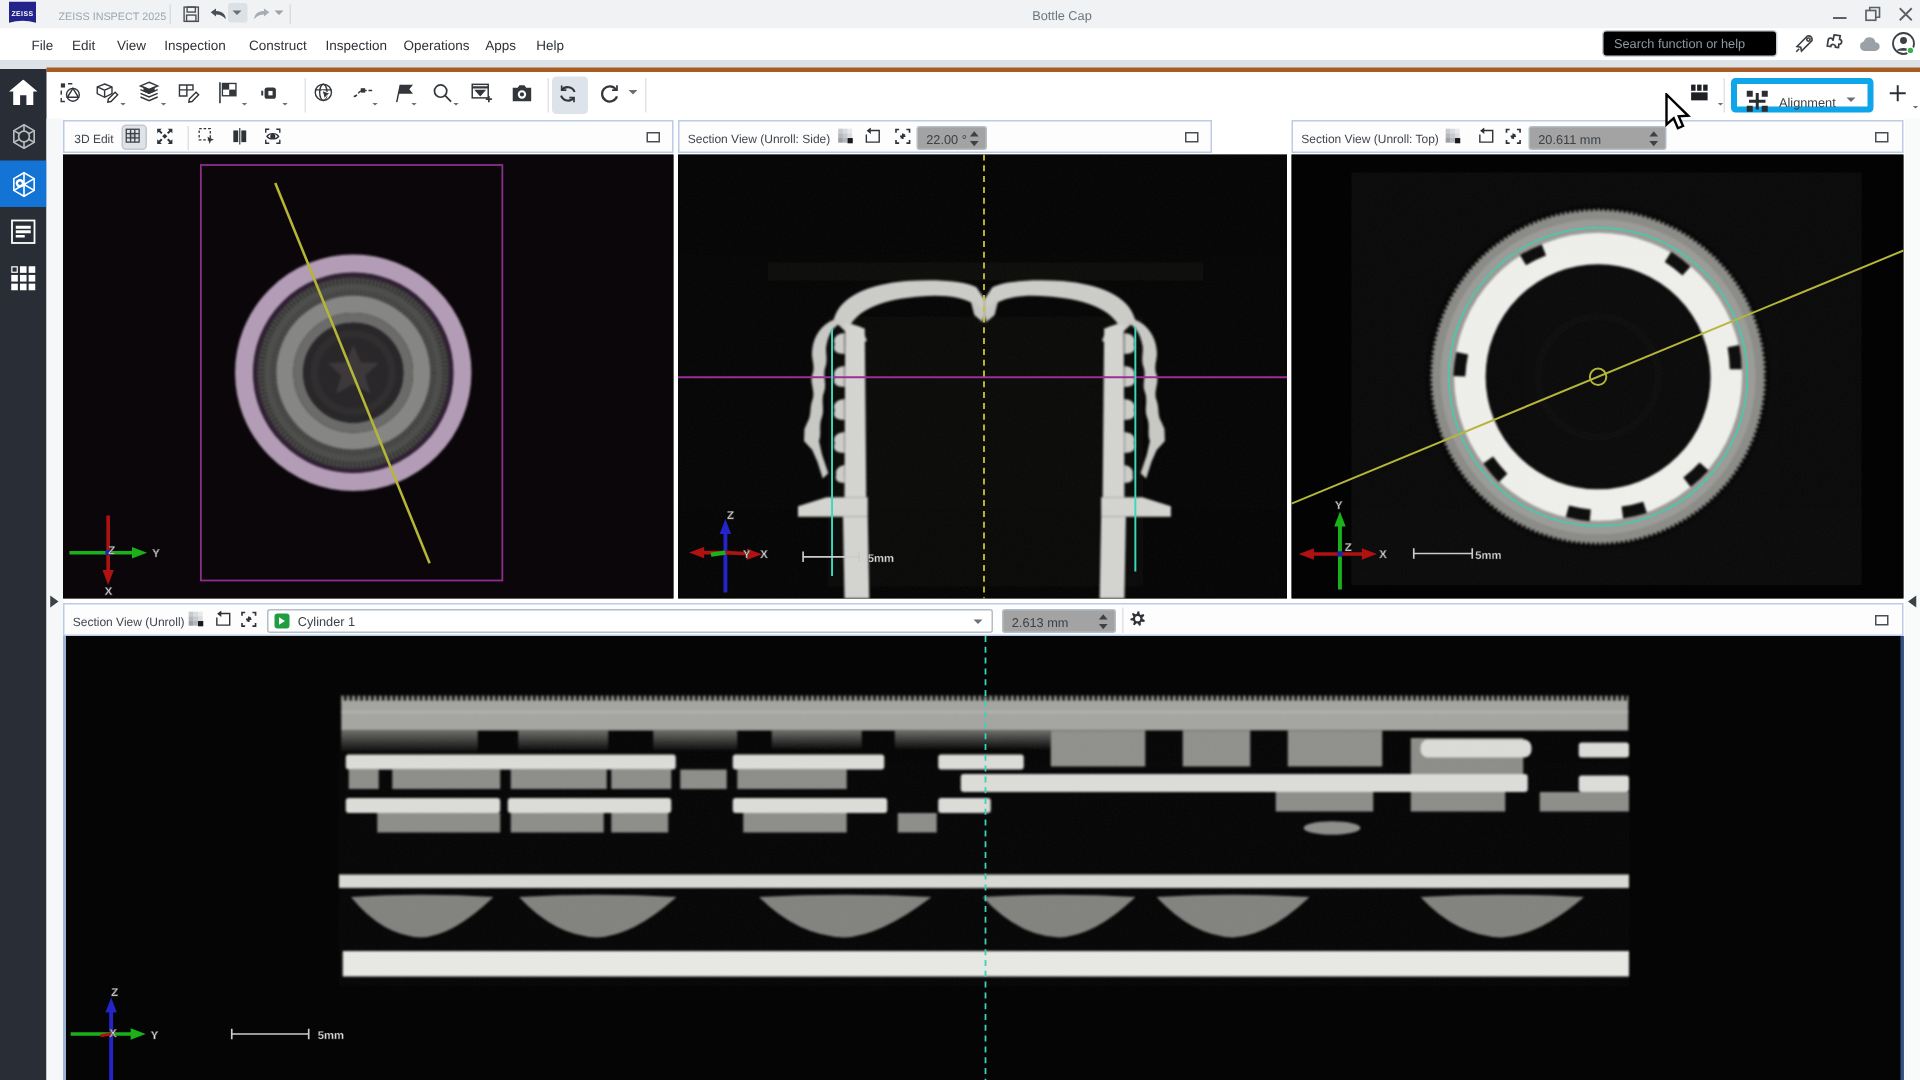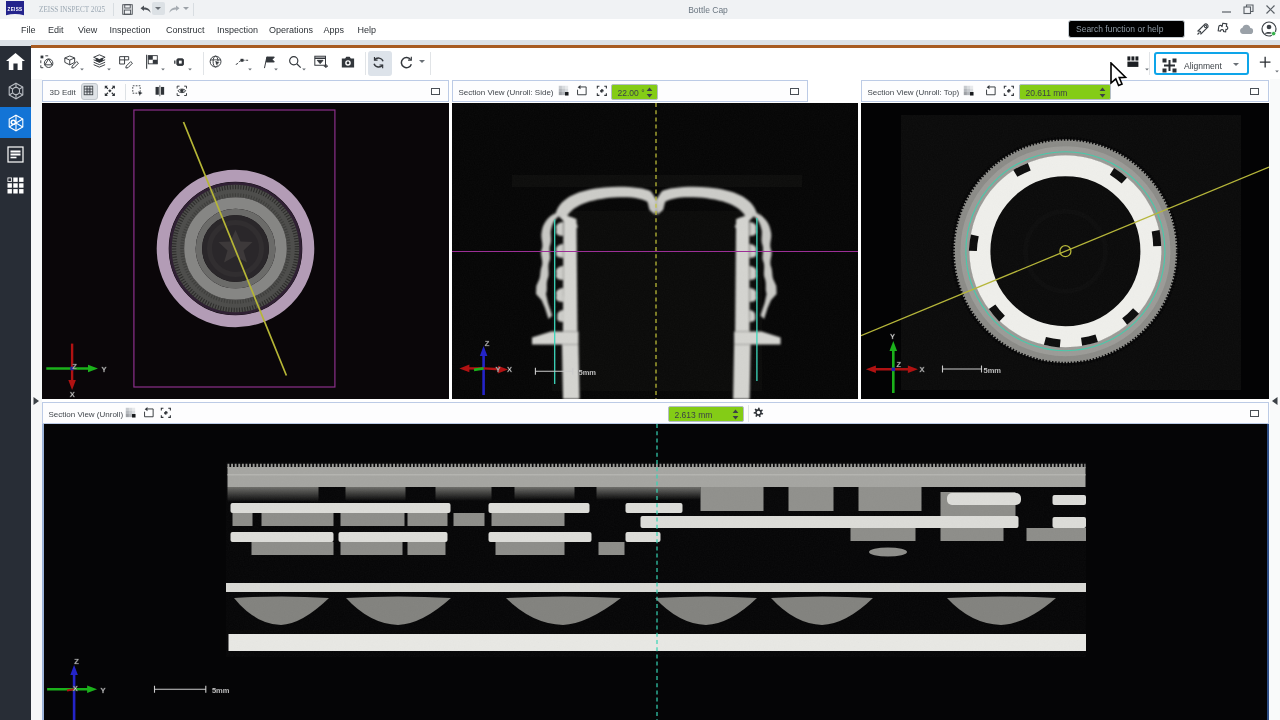--- a/index.html
+++ b/index.html
@@ -2,21 +2,21 @@
 <html><head>
 <meta charset="utf-8">
 <style>
 * { margin:0; padding:0; box-sizing:border-box; }
 html,body { width:1280px; height:720px; overflow:hidden; }
 body { font-family:"Liberation Sans",sans-serif; position:relative; background:#ffffff; }
 .abs { position:absolute; }
 
 #titlebar { position:absolute; left:0; top:0; width:1280px; height:19px; background:#f0f2f4; }
 #zlogo { position:absolute; left:6px; top:1px; width:18px; height:17px; }
-#zname { position:absolute; left:39px; top:5.5px; font-size:7.2px; color:#9aa7b2;font-family:Liberation Serif, serif; }
+#zname { position:absolute; left:39px; top:5.5px; font-size:7.2px; color:#9aa7b2; }
 #tsep1 { position:absolute; left:113px; top:3px; width:1px; height:13px; background:#d8dde1; }
 #doctitle { position:absolute; left:708px; top:5px; transform:translateX(-50%); font-size:8.5px; color:#6a7680; white-space:nowrap; }
 
 #menubar { position:absolute; left:0; top:19px; width:1280px; height:21px; background:#ffffff; }
 .mi { position:absolute; top:6px; font-size:9px; color:#2e3338;padding-left:12px; }
 
 #substrip { position:absolute; left:0; top:40px; width:1280px; height:6px; background:#dde2e7; }
 #orangeline { position:absolute; left:31px; top:45px; width:1249px; height:3px; background:#a85c22; }
 
 #toolbar { position:absolute; left:31px; top:48px; width:1249px; height:31px; background:#ffffff; }
@@ -26,21 +26,21 @@
 
 #sidebar { position:absolute; left:0; top:46px; width:31px; height:674px; background:#282d36; }
 .sbi { position:absolute; left:0; width:31px; height:31px; display:flex; align-items:center; justify-content:center; }
 
 #lgutter { position:absolute; left:31px; top:79px; width:10.5px; height:641px; background:#f6f7f8; }
 #rgutter { position:absolute; left:1269.5px; top:79px; width:10.5px; height:641px; background:#f9fafa; }
 .vph { position:absolute; background:#fdfdfe; border:1px solid #bccbe6; height:22px; }
 .vph .ttl { position:absolute; top:7px; font-size:8px; color:#41464c; white-space:nowrap; }
 .vpc { position:absolute; background:#000; }
 .hicon { position:absolute; top:4px; transform:scale(0.78); transform-origin:top left; }
-.spin { position:absolute; top:2.5px; height:16px; background:#84cc16; border:1px solid #b4bec6; border-radius:2px; font-size:8.5px; color:#3c4146; }
+.spin { position:absolute; top:2.5px; height:16px; background:#a3a3a3; border:1px solid #b4bec6; border-radius:2px; font-size:8.5px; color:#3c4146; }
 .spin .val { position:absolute; left:6px; top:3.5px; }
 .maxi { position:absolute; top:7px; width:9px; height:7px; border:1.4px solid #4a4f55; background:#fff; }
 </style>
 </head>
 <body>
 
 <div id="titlebar">
   <svg id="zlogo" viewBox="0 0 18 17">
     <path d="M0 0 H18 V14.2 Q9 11.6 0 14.2 Z" fill="#23238c"></path>
     <text x="9" y="9.6" font-size="4.6" fill="#fff" text-anchor="middle" font-family="Liberation Sans" font-weight="bold" letter-spacing="0.3">ZEISS</text>
@@ -217,21 +217,21 @@
   <div class="tsep" style="left:1118px"></div>
 
   <svg class="abs" style="left:1096px;top:8px" width="15" height="14" viewBox="0 0 15 14" fill="#1c1f23">
     <rect x="0.5" y="0.5" width="3.6" height="5"></rect>
       <rect x="5.4" y="0.5" width="3.6" height="5"></rect>
       <rect x="10.3" y="0.5" width="3.6" height="5"></rect>
     <rect x="0.5" y="6.8" width="13.4" height="6.5"></rect>
   </svg>
   <div class="caret" style="left:1113px;top:20px;transform:scale(0.6)"></div>
 
-  <div class="abs" style="left:1123px;top:4px;width:95px;height:23px;border:2px solid #0ea5e9;border-radius:3px;background:#fff">
+  <div class="abs" style="left:1123px;top:4px;width:95px;height:23px;border:4px solid #0ea5e9;border-radius:3px;background:#fff">
     <svg class="abs" style="left:6px;top:4px" width="15" height="15" viewBox="0 0 15 15" fill="#2a2e33">
       <rect x="0.5" y="0.5" width="4" height="4"></rect>
         <rect x="10.5" y="0.5" width="4" height="4"></rect>
       <rect x="0.5" y="10.5" width="4" height="4"></rect>
         <rect x="10.5" y="10.5" width="4" height="4"></rect>
       <rect x="6.5" y="2" width="2" height="11"></rect>
         <rect x="2" y="6.5" width="11" height="2"></rect>
     </svg>
     <div class="abs" style="left:28px;top:7px;font-size:8.5px;color:#3c4146">Alignment</div>
     <div class="caret" style="right:8px;top:9px"></div>
@@ -416,20 +416,28 @@
     <path d="M5.8 0 L2.2 2.8 L5.8 5.6" fill="#2f3338" stroke="none"></path>
   </svg>
   <svg class="hicon" style="left:117px" width="15" height="15" viewBox="0 0 15 15" fill="#2f3338">
     <path d="M1 1 L4.4 1 L4.4 2.4 L2.4 2.4 L2.4 4.4 L1 4.4 Z"></path>
     <path d="M14 1 L14 4.4 L12.6 4.4 L12.6 2.4 L10.6 2.4 L10.6 1 Z"></path>
     <path d="M1 14 L1 10.6 L2.4 10.6 L2.4 12.6 L4.4 12.6 L4.4 14 Z"></path>
     <path d="M14 14 L10.6 14 L10.6 12.6 L12.6 12.6 L12.6 10.6 L14 10.6 Z"></path>
     <path d="M7.5 4.9 L9.1 6.8 H8.2 V8.2 H6.8 V6.8 H5.9 Z M7.5 10.1 L5.9 8.2 H9.1 Z" transform="rotate(45 7.5 7.5)"></path>
     <path d="M7.5 5.2 V9.8 M5.2 7.5 H9.8" stroke="#2f3338" stroke-width="1.4"></path>
   </svg>
+  <div class="abs" style="left:135px;top:2.5px;width:484px;height:16px;background:#fff;border:1px solid #b4bec6;border-radius:2px">
+    <div class="abs" style="left:4px;top:2px;width:10px;height:10px;background:#1e9e40;border-radius:2px"></div>
+    <svg class="abs" style="left:6.5px;top:4px" width="6" height="6" viewBox="0 0 6 6">
+        <path d="M1 0.5 L5 3 L1 5.5 Z" fill="#fff"></path>
+      </svg>
+    <div class="abs" style="left:20px;top:2px;font-size:8.5px;color:#3c4146">Cylinder 1</div>
+    <div class="caret" style="right:6px;top:6px"></div>
+  </div>
   <div class="spin" style="left:625px;width:76px">
       <svg class="abs" style="right:4px;top:2.5px" width="7" height="11" viewBox="0 0 7 11" fill="#3c4146">
         <path d="M3.5 0.5 L6.4 4 H0.6 Z"></path>
         <path d="M3.5 10.5 L6.4 7 H0.6 Z"></path>
       </svg>
       <div class="val">2.613 mm</div>
     </div>
   <div class="abs" style="left:705px;top:2px;width:1px;height:17px;background:#e0e4e8"></div>
   <svg class="hicon" style="left:710px;top:3.5px" width="14" height="14" viewBox="0 0 14 14" fill="#2f3338">
     <path d="M7.00 0.70 L8.40 0.86 L8.78 3.31 L9.56 3.79 L11.93 3.07 L12.68 4.27 L11.00 6.09 L11.10 7.00 L13.14 8.40 L12.68 9.73 L10.21 9.56 L9.56 10.21 L9.73 12.68 L8.40 13.14 L7.00 11.10 L6.09 11.00 L4.27 12.68 L3.07 11.93 L3.79 9.56 L3.31 8.78 L0.86 8.40 L0.70 7.00 L3.00 6.09 L3.31 5.22 L2.07 3.07 L3.07 2.07 L5.22 3.31 L6.09 3.00 Z"></path>

